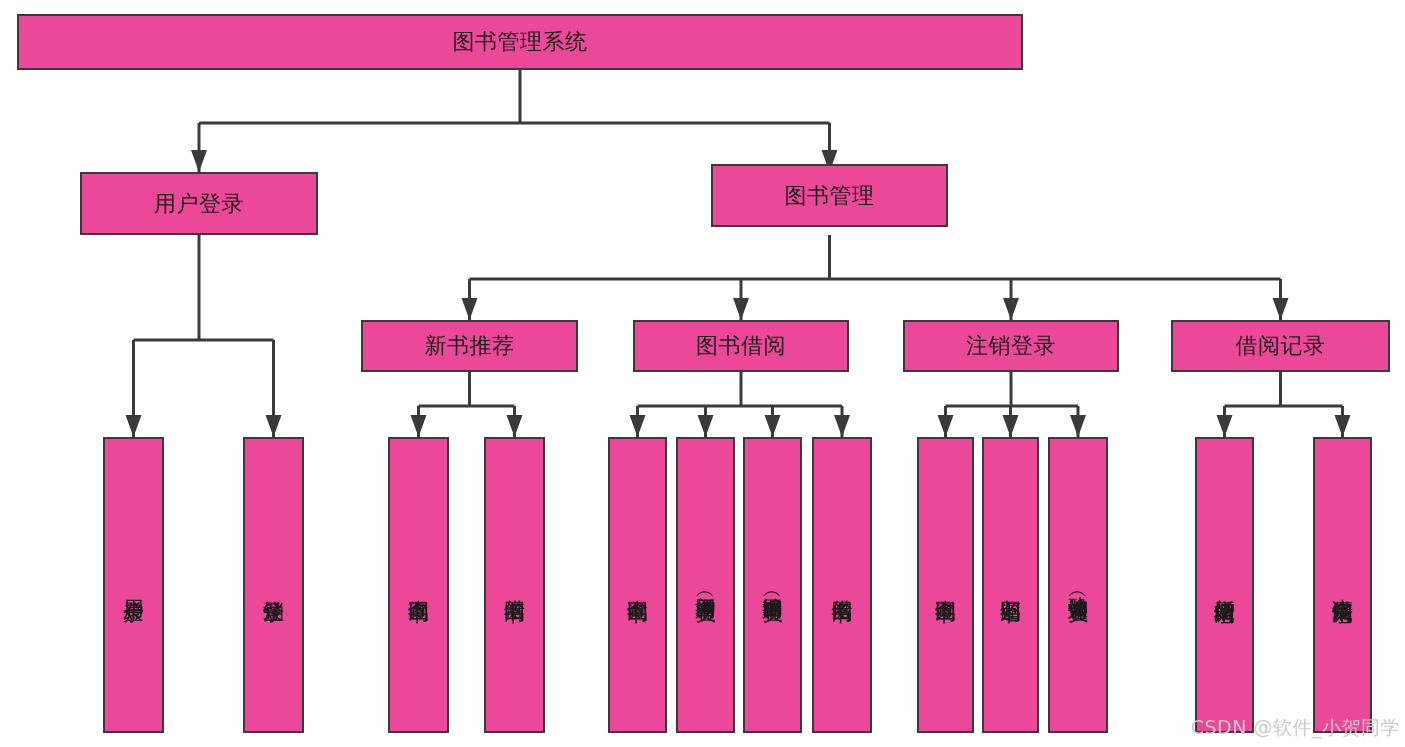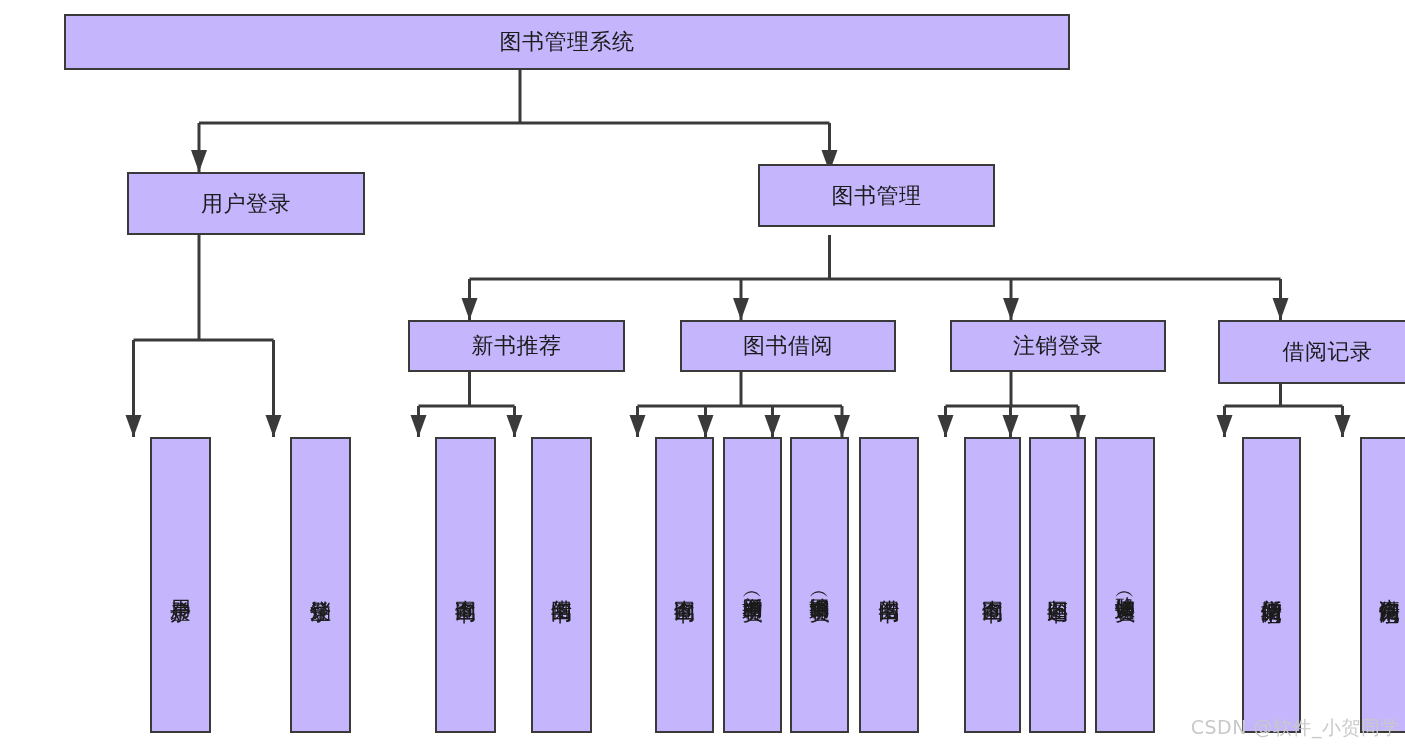--- a/index.html
+++ b/index.html
@@ -17,23 +17,22 @@
   #diagram-root {
     position: absolute;
     left: 0;
     top: 0;
     width: 1405px;
     height: 747px;
   }
   .node-box {
     position: absolute;
     box-sizing: border-box;
-    background: #c4b5fd;
+    background: #ec4899;
     border: 2px solid #3a3a3a;
-    margin-left: 47px;
   }
   .node-label-h {
     position: absolute;
     left: 0;
     top: 0;
     width: 100%;
     height: 100%;
     display: flex;
     align-items: center;
     justify-content: center;
@@ -152,21 +151,21 @@
       </div>
       <div class="node-box" style="left: 361px; top: 320px; width: 217px; height: 52px; padding-left: 32px;">
         <div class="node-label-h">新书推荐</div>
       </div>
       <div class="node-box" style="left: 633px; top: 320px; width: 216px; height: 52px;">
         <div class="node-label-h">图书借阅</div>
       </div>
       <div class="node-box" style="left: 903px; top: 320px; width: 216px; height: 52px;">
         <div class="node-label-h">注销登录</div>
       </div>
-      <div class="node-box" style="left: 1171px; top: 320px; width: 219px; height: 64px; padding-left: 19px;">
+      <div class="node-box" style="left: 1171px; top: 320px; width: 219px; height: 52px; padding-left: 19px;">
         <div class="node-label-h">借阅记录</div>
       </div>
       <div class="node-box" style="left: 103px; top: 437px; width: 61px; height: 296px;">
         <div class="node-label-v">用户登录</div>
       </div>
       <div class="node-box" style="left: 243px; top: 437px; width: 61px; height: 296px;">
         <div class="node-label-v">注销登录</div>
       </div>
       <div class="node-box" style="left: 388px; top: 437px; width: 61px; height: 296px;">
         <div class="node-label-v">查询图书</div>

